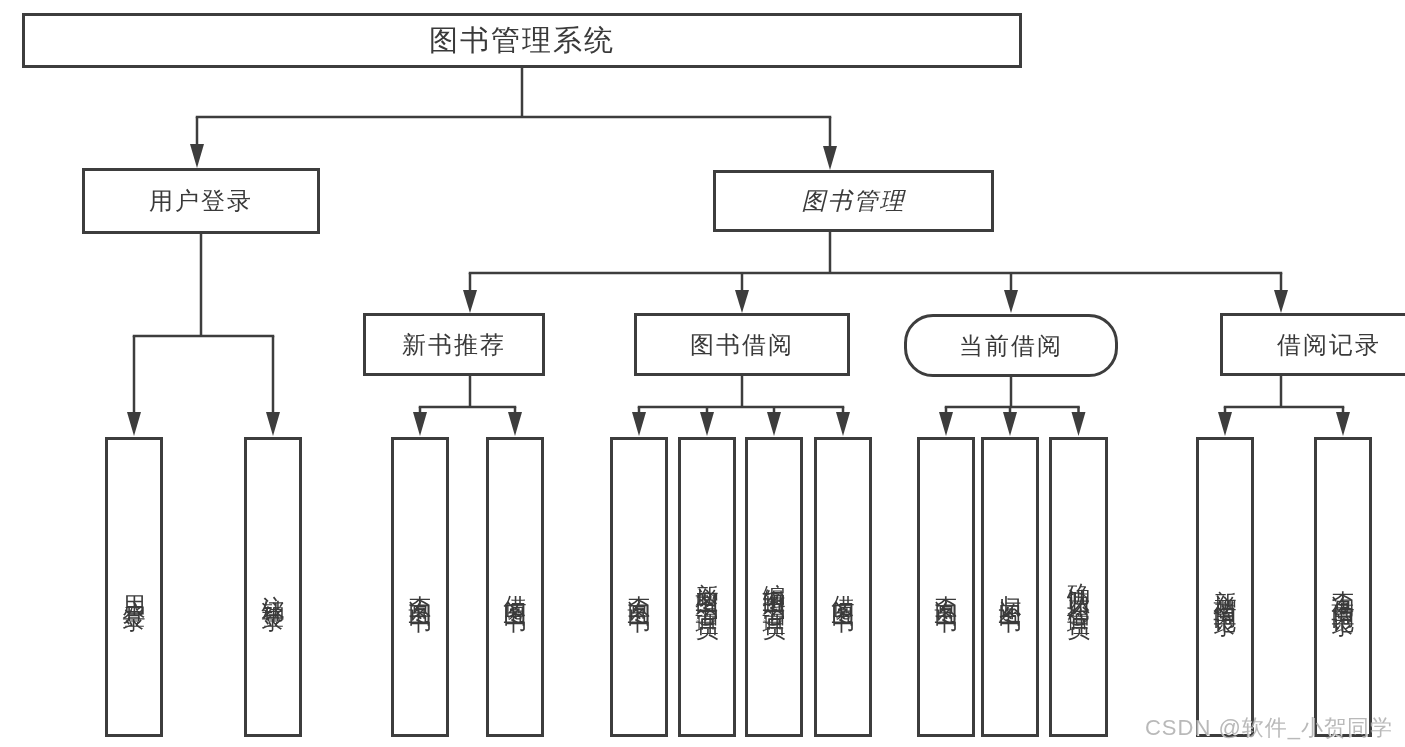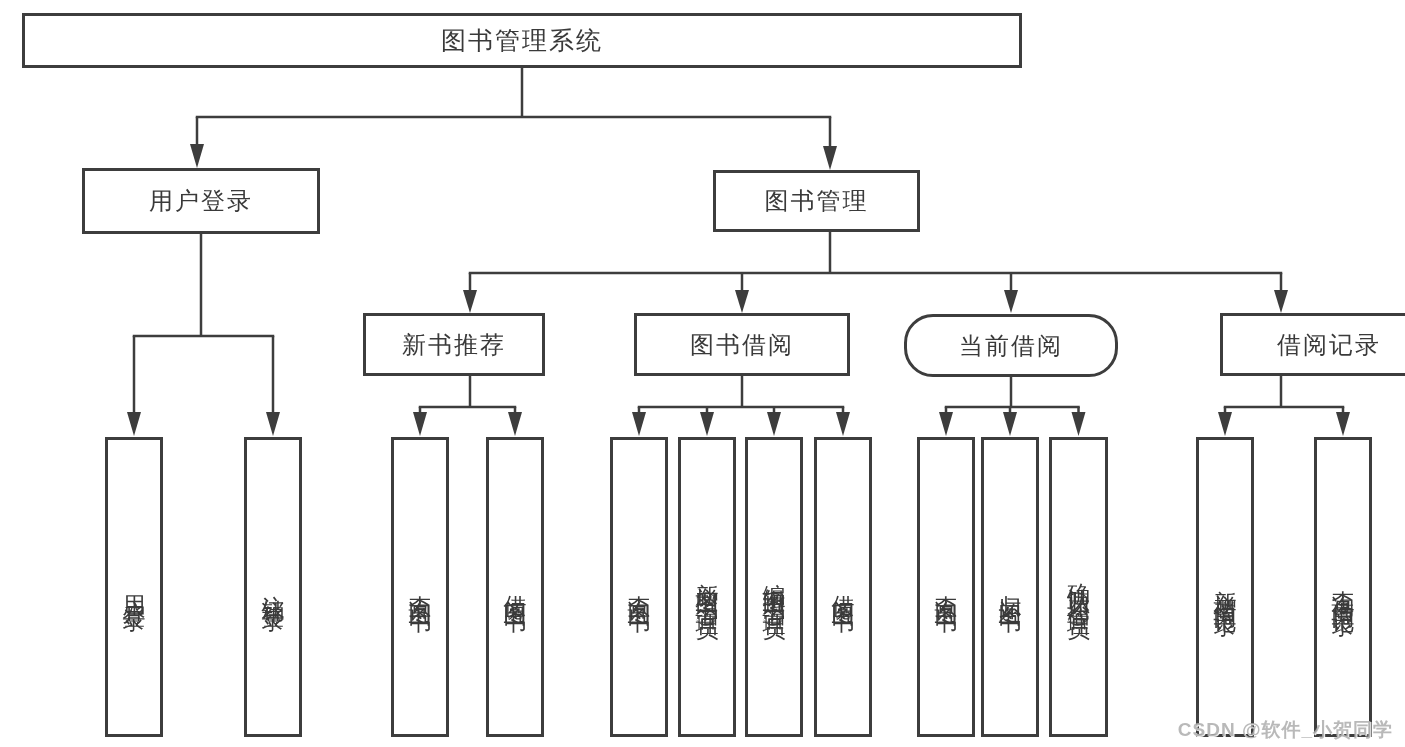--- a/index.html
+++ b/index.html
@@ -14,40 +14,39 @@
     position: absolute;
     background: #ffffff;
     border: 3px solid #3d3d3d;
     box-sizing: border-box;
     display: flex;
     align-items: center;
     justify-content: center;
     color: #3a3a3a;
   }
   .hbox span { font-size: 24px; letter-spacing: 2px; white-space: nowrap; }
-  .root span { font-size: 25px; }
+  .root span { font-size: 29px; }
   .vbox span {
     writing-mode: vertical-rl;
     text-orientation: mixed;
     font-size: 23px;
     letter-spacing: 5px;
     line-height: 1;
     white-space: nowrap;
   }
   .watermark {
     position: absolute;
     right: 12px;
     bottom: 4px;
-    font-size: 19px;
+    font-size: 22px;
     letter-spacing: 1px;
     color: rgba(173, 173, 173, 0.85);
     text-shadow: 1px 1px 0 rgba(255,255,255,0.9);
     white-space: nowrap;
     z-index: 5;
-    font-weight: bold;
   }
   svg line { stroke: #3d3d3d; stroke-width: 2.5; }
   svg polygon { fill: #3d3d3d; }
 </style>
 </head>
 <body>
 
 <div class="canvas">
 
   <svg class="connectors" viewBox="0 0 1405 747" xmlns="http://www.w3.org/2000/svg" aria-hidden="true">
@@ -112,21 +111,21 @@
     <polygon points="1336,412 1350,412 1343,436"></polygon>
   </svg>
 
   <div class="node hbox root" style="left:22px; top:13px; width:1000px; height:55px;">
     <span>图书管理系统</span>
   </div>
 
   <div class="node hbox" style="left:82px; top:168px; width:238px; height:66px;">
     <span>用户登录</span>
   </div>
-  <div class="node hbox" style="left:713px; top:170px; width:207px; height:62px;">
+  <div class="node hbox" style="left:713px; top:170px; width:281px; height:62px;font-style:italic;">
     <span>图书管理</span>
   </div>
 
   <div class="node hbox" style="left:363px; top:313px; width:182px; height:63px;">
     <span>新书推荐</span>
   </div>
   <div class="node hbox" style="left:634px; top:313px; width:216px; height:63px;">
     <span>图书借阅</span>
   </div>
   <div class="node hbox" style="left:904px; top:314px; width:214px; height:63px;border-radius:29px;">

